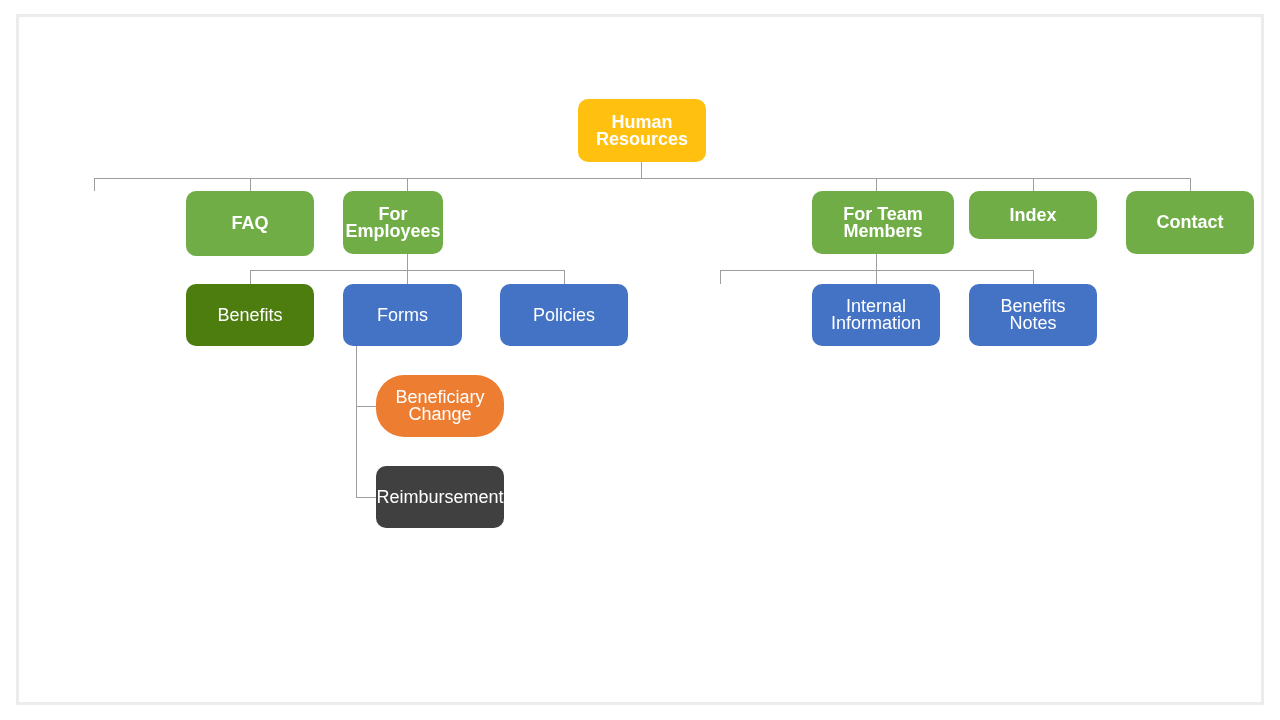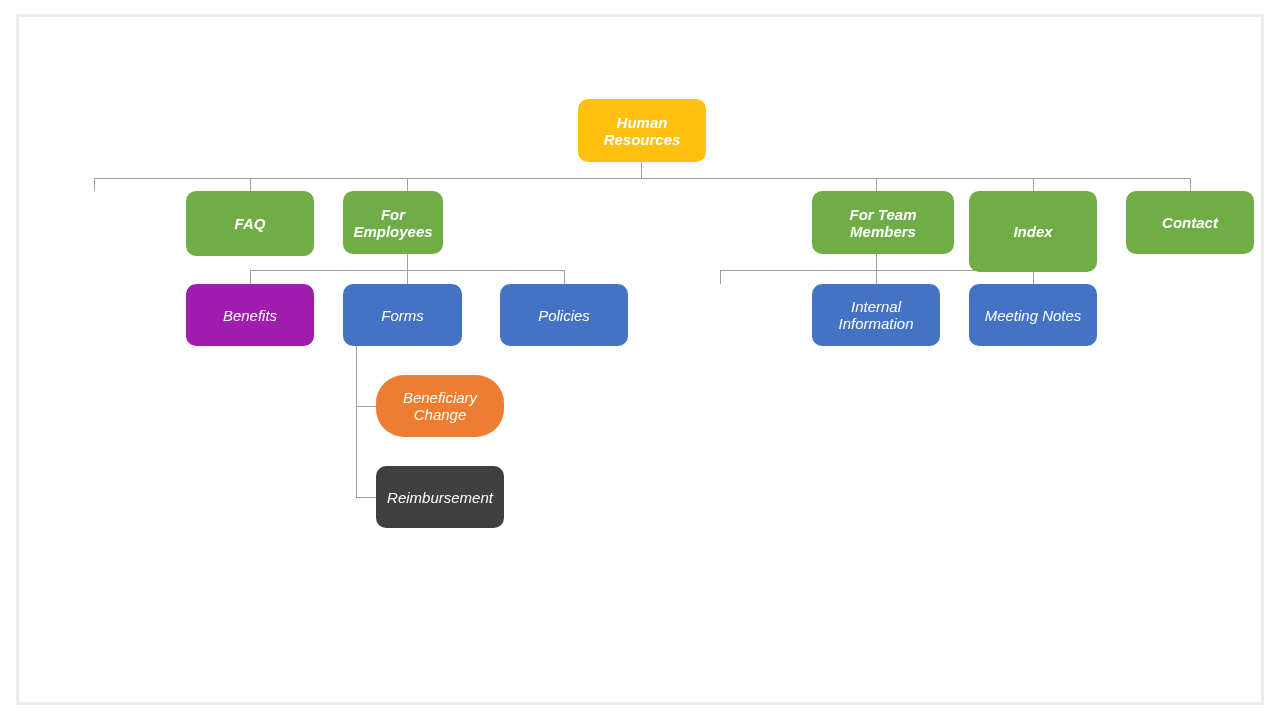--- a/index.html
+++ b/index.html
@@ -23,25 +23,24 @@
     width: 1280px; height: 720px;
   }
   .node {
     position: absolute;
     border-radius: 10px;
     color: #ffffff;
     display: flex;
     align-items: center;
     justify-content: center;
     text-align: center;
-    font-size: 15px;
+    font-size: 18px;
     line-height: 17px;
     padding: 4px 11px;
     cursor: default;
-    font-style: italic;
   }
   .node.bold { font-weight: 700; }
   .seg { position: absolute; }
   .seg.h { height: 1px; }
   .seg.v { width: 1px; }
 </style>
 </head>
 <body>
 
 <div class="canvas" id="canvas" style="border-color: rgb(236, 236, 236);"></div>
@@ -72,40 +71,40 @@
     </div>
     <div class="node bold" style="left: 186px; top: 191px; width: 128px; height: 65px; background: rgb(112, 173, 71);">
       <span>FAQ</span>
     </div>
     <div class="node bold" style="left: 343px; top: 191px; width: 100px; height: 63px; background: rgb(112, 173, 71);">
       <span>For Employees</span>
     </div>
     <div class="node bold" style="left: 812px; top: 191px; width: 142px; height: 63px; background: rgb(112, 173, 71);">
       <span>For Team Members</span>
     </div>
-    <div class="node bold" style="left: 969px; top: 191px; width: 128px; height: 81px; background: rgb(112, 173, 71);">
+    <div class="node bold" style="left: 969px; top: 191px; width: 128px; height: 48px; background: rgb(112, 173, 71);">
       <span>Index</span>
     </div>
     <div class="node bold" style="left: 1126px; top: 191px; width: 128px; height: 63px; background: rgb(112, 173, 71);">
       <span>Contact</span>
     </div>
-    <div class="node" style="left: 186px; top: 284px; width: 128px; height: 62px; background: #a21caf;">
+    <div class="node" style="left: 186px; top: 284px; width: 128px; height: 62px; background: #4d7c0f;">
       <span>Benefits</span>
     </div>
     <div class="node" style="left: 343px; top: 284px; width: 119px; height: 62px; background: rgb(68, 114, 196);">
       <span>Forms</span>
     </div>
     <div class="node" style="left: 500px; top: 284px; width: 128px; height: 62px; background: rgb(68, 114, 196);">
       <span>Policies</span>
     </div>
     <div class="node" style="left: 812px; top: 284px; width: 128px; height: 62px; background: rgb(68, 114, 196);">
       <span>Internal Information</span>
     </div>
     <div class="node" style="left: 969px; top: 284px; width: 128px; height: 62px; background: rgb(68, 114, 196);">
-      <span>Meeting Notes</span>
+      <span>Benefits Notes</span>
     </div>
     <div class="node" style="left: 376px; top: 375px; width: 128px; height: 62px; background: rgb(237, 125, 49); border-radius: 28px;">
       <span>Beneficiary Change</span>
     </div>
     <div class="node" style="left: 376px; top: 466px; width: 128px; height: 62px; background: #404040;">
       <span>Reimbursement</span>
     </div>
   </div>
 
 </body></html>

